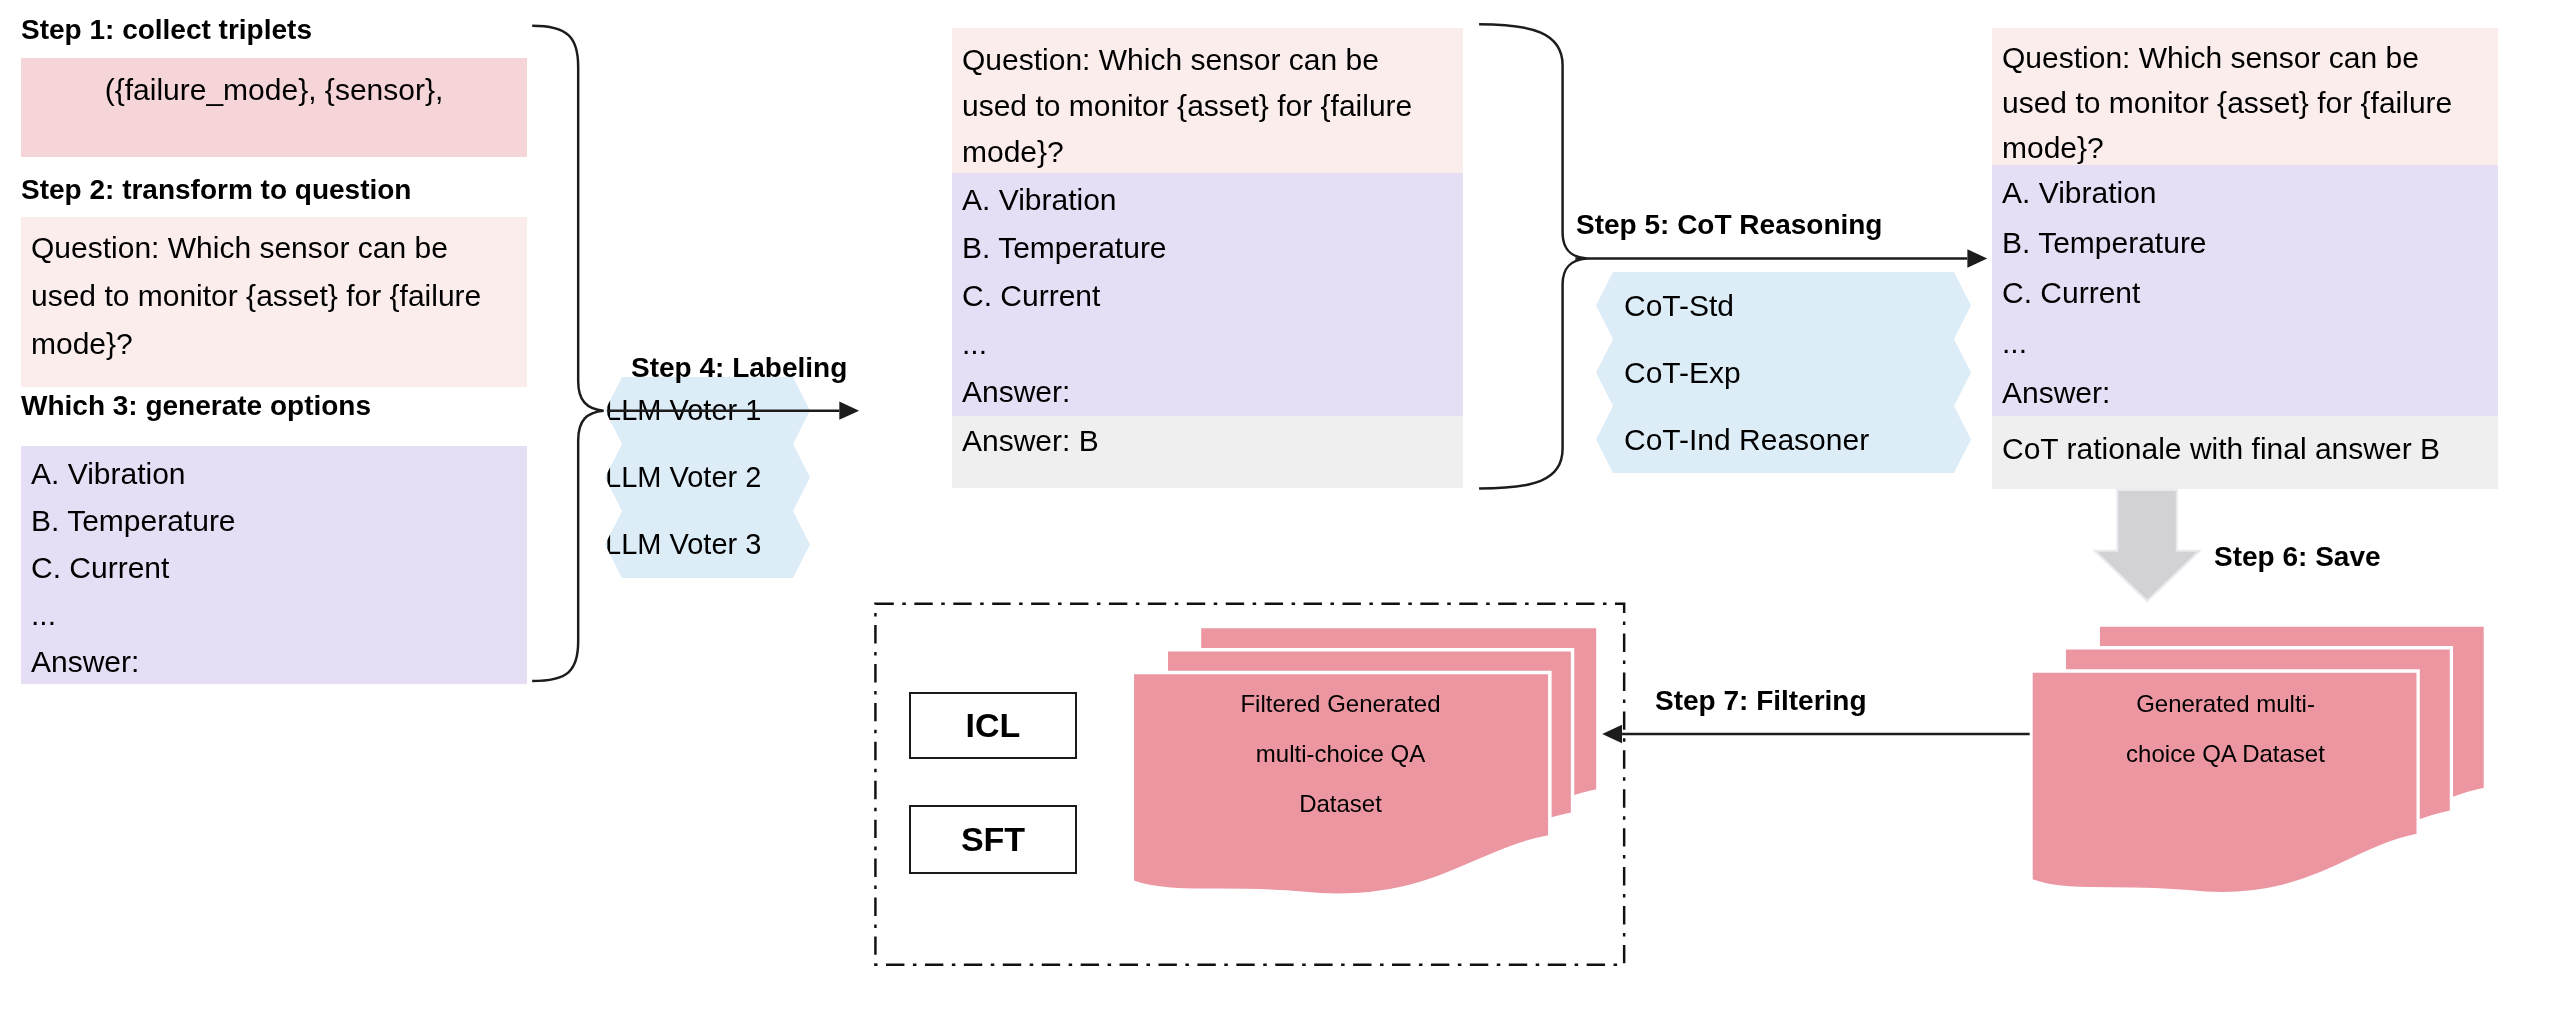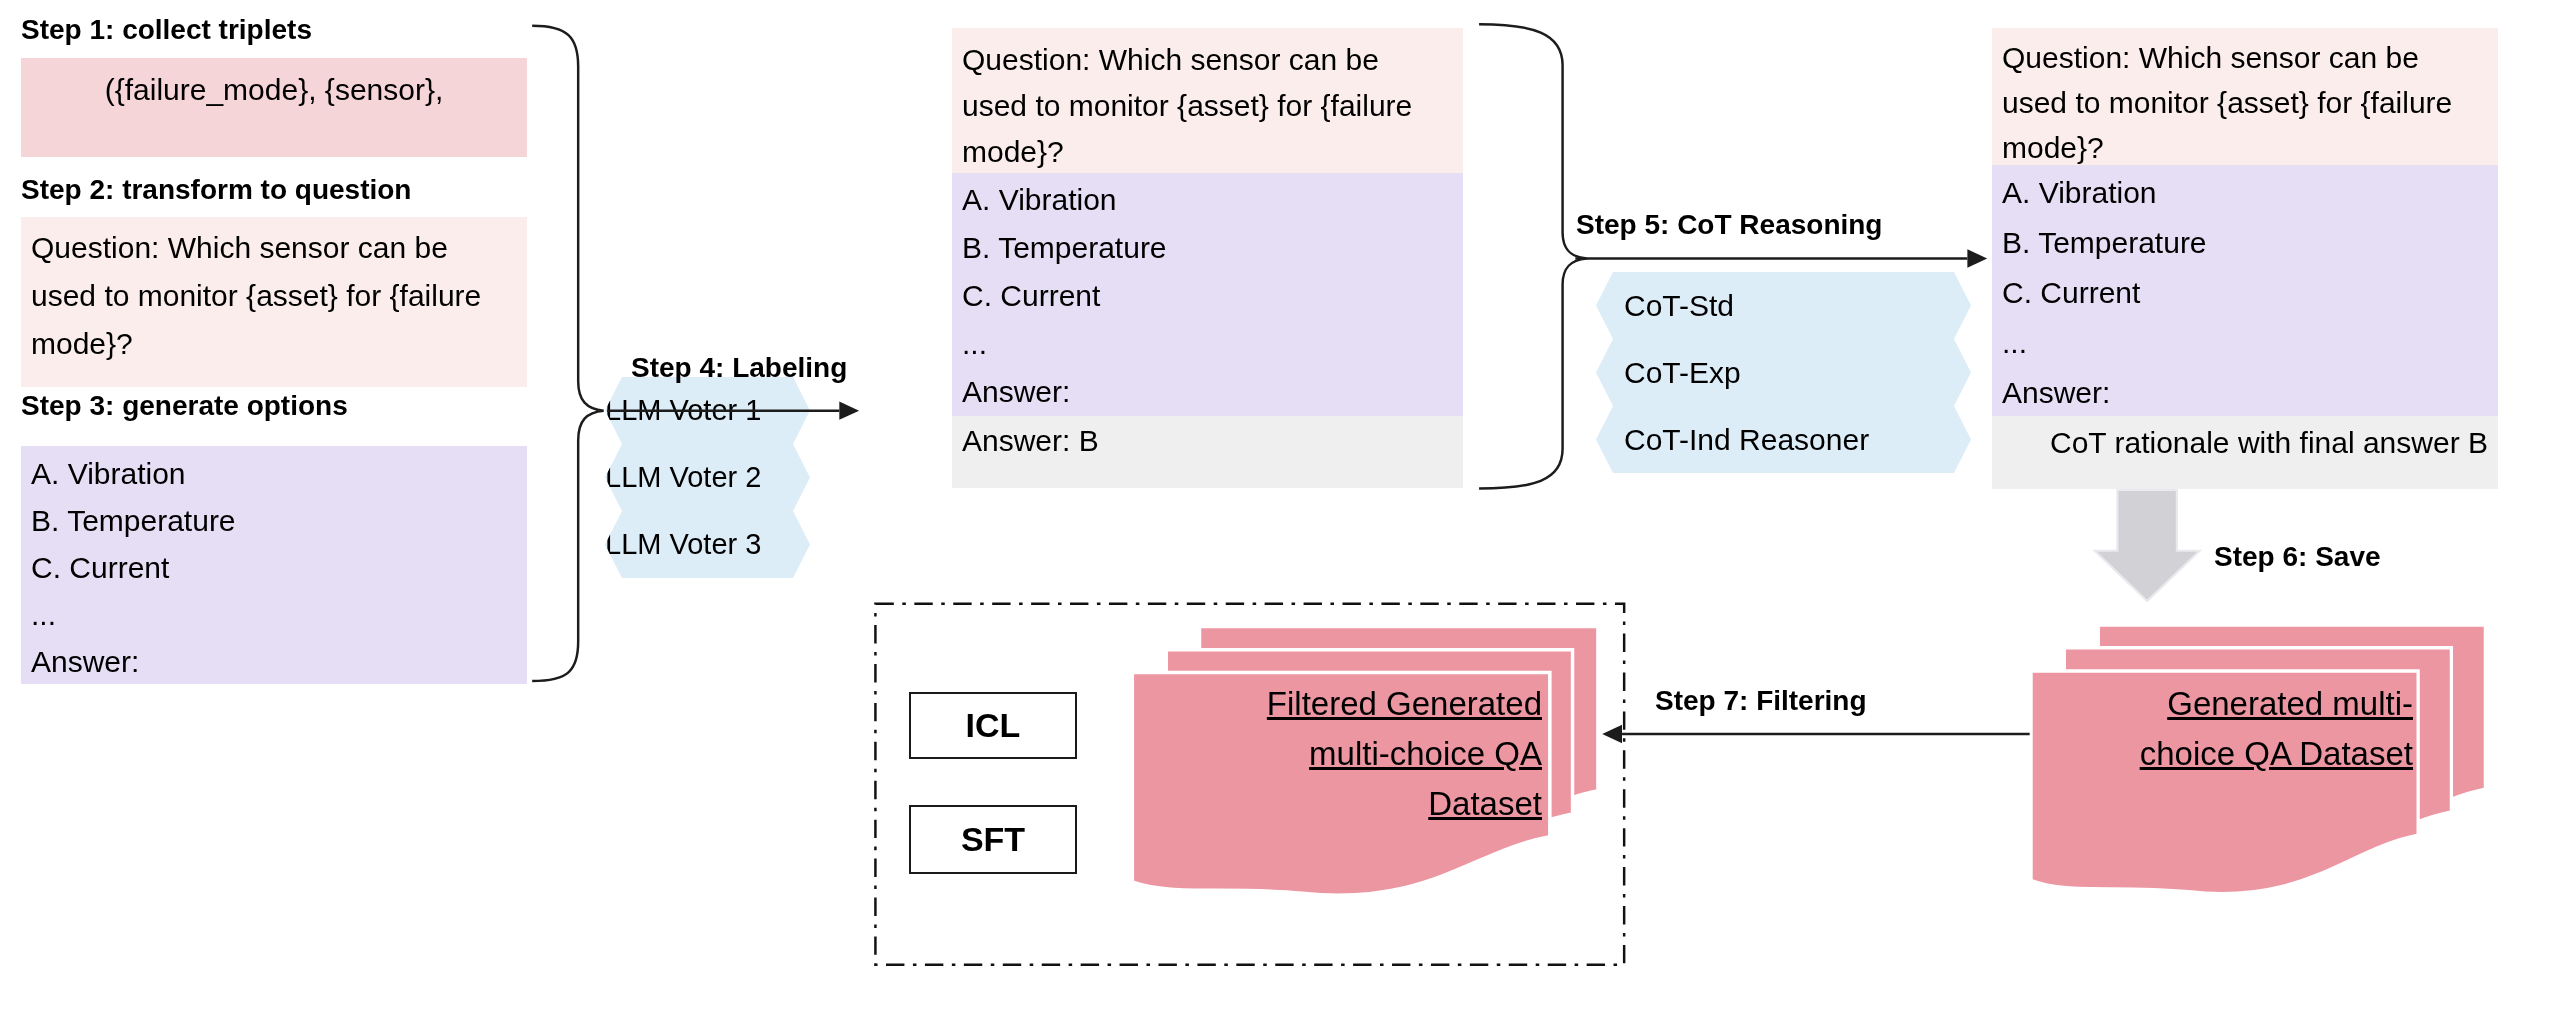--- a/index.html
+++ b/index.html
@@ -21,21 +21,21 @@
   .qa-o{background:#e5def4;box-sizing:border-box;padding:2.8px 10px;line-height:48px;}
   .qa-l{background:#efeff0;box-sizing:border-box;padding:5.7px 10px;line-height:37px;}
   
   .band{
     width:205px;height:67px;background:#ddedf8;display:flex;align-items:center;justify-content:flex-start;
     font-size:29px;
     clip-path:polygon(17px 0,calc(100% - 17px) 0,100% 50%,calc(100% - 17px) 100%,17px 100%,0 50%);
   }
   .band.wide{width:375px;justify-content:flex-start;padding-left:28px;box-sizing:border-box;font-size:30px;}
   
-  .doc-label{z-index:4;text-align:right;font-size:33px;line-height:50px;text-decoration:underline;}
+  .doc-label{z-index:4;text-align:center;font-size:24px;line-height:50px;}
   .io-box{
     box-sizing:border-box;width:168px;background:#ffffff;border:2.8px solid #1a1a1a;
     display:flex;align-items:center;justify-content:center;font-weight:bold;font-size:34px;z-index:4;
   }
   svg.overlay{position:absolute;left:0;top:0;z-index:2;pointer-events:none;}
 </style>
 </head>
 <body>
 
 <div id="canvas">
@@ -77,21 +77,21 @@
     <div>({failure_mode}, {sensor},</div>
   </div>
 
   <div class="abs step-title" style="left:21px;top:174px;">Step 2: transform to question</div>
   <div class="abs box q2-box bodytxt">
     <div>Question: Which sensor can be</div>
     <div>used to monitor {asset} for {failure</div>
     <div>mode}?</div>
   </div>
 
-  <div class="abs step-title" style="left:21px;top:390px;">Step 3: generate options</div>
+  <div class="abs step-title" style="left:21px;top:390px;">Which 3: generate options</div>
   <div class="abs box opt3-box bodytxt">
     <div>A. Vibration</div>
     <div>B. Temperature</div>
     <div>C. Current</div>
     <div>...</div>
     <div>Answer:</div>
   </div>
 
   <div class="abs step-title" style="left:631px;top:352px;">Step 4: Labeling</div>
   <div class="abs" style="left:605px;top:377px;z-index:1;">
@@ -143,21 +143,21 @@
       <div>used to monitor {asset} for {failure</div>
       <div>mode}?</div>
     </div>
     <div class="qa-o bodytxt" style="height:251px;line-height:50px;">
       <div>A. Vibration</div>
       <div>B. Temperature</div>
       <div>C. Current</div>
       <div>...</div>
       <div>Answer:</div>
     </div>
-    <div class="qa-l bodytxt" style="height:73px;padding-top:8px;text-align:right;">
+    <div class="qa-l bodytxt" style="height:73px;padding-top:14px;">
       <div>CoT rationale with final answer B</div>
     </div>
   </div>
 
   <div class="abs step-title" style="left:2214px;top:525px;margin-top:16px;">Step 6: Save</div>
   <div class="abs doc-label" style="left:2038px;top:679px;width:375px;">
     <div>Generated multi-</div>
     <div>choice QA Dataset</div>
   </div>
 

